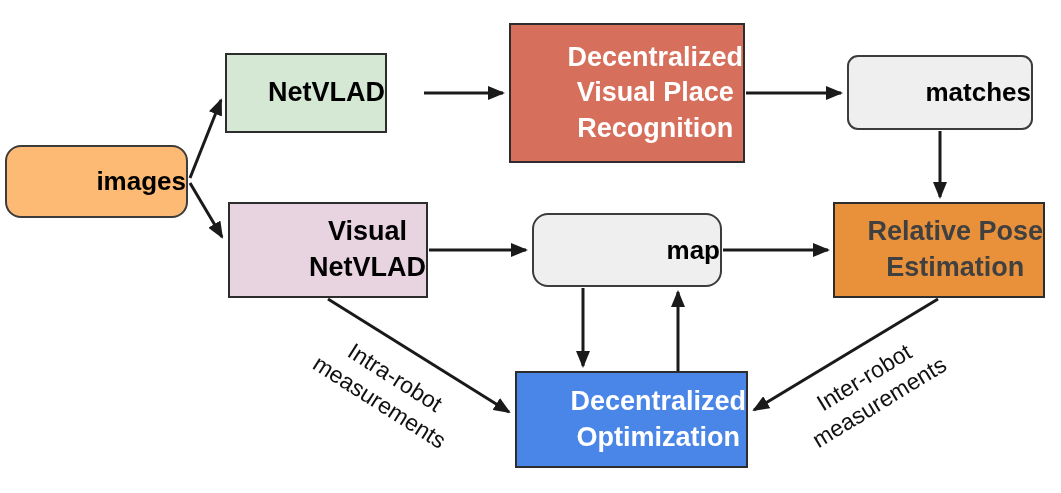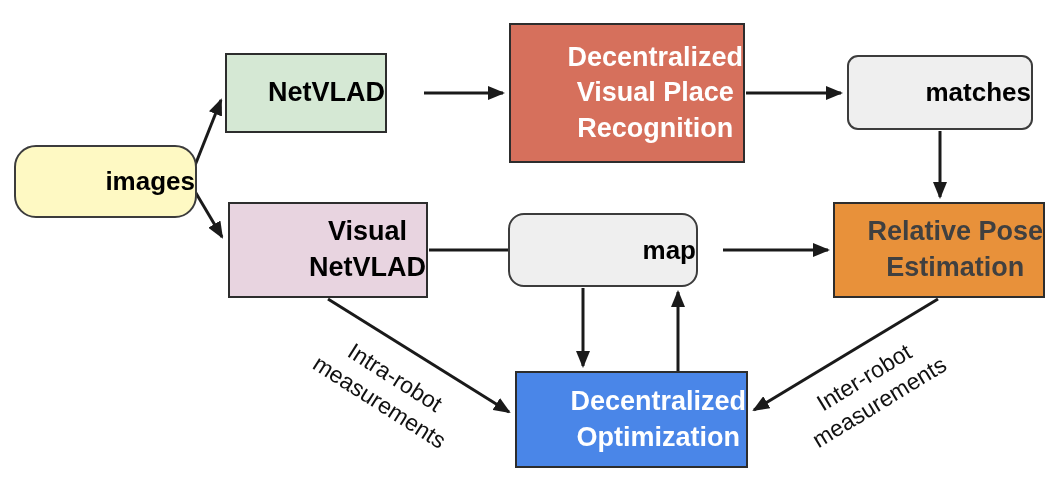--- a/index.html
+++ b/index.html
@@ -78,21 +78,21 @@
     <line x1="746" y1="93" x2="841" y2="93" marker-end="url(#ah)"></line>
     <line x1="940" y1="131" x2="940" y2="197" marker-end="url(#ah)"></line>
     <line x1="429" y1="250" x2="526" y2="250" marker-end="url(#ah)"></line>
     <line x1="723" y1="250" x2="828" y2="250" marker-end="url(#ah)"></line>
     <line x1="583" y1="288" x2="583" y2="366" marker-end="url(#ah)"></line>
     <line x1="678" y1="371" x2="678" y2="292" marker-end="url(#ah)"></line>
     <line x1="328" y1="299" x2="509" y2="412" marker-end="url(#ah)"></line>
     <line x1="938" y1="299" x2="754" y2="410" marker-end="url(#ah)"></line>
   </svg>
 
-  <div class="node rounded fs26" style="left: 14px; top: 145px; width: 183px; height: 73px; background-color: #fef9c3; color: rgb(0, 0, 0); border-radius: 22px;">
+  <div class="node rounded fs26" style="left: 5px; top: 145px; width: 183px; height: 73px; background-color: #fdba74; color: rgb(0, 0, 0);">
     <span class="label">images</span>
   </div>
 
   <div class="node fs27" style="left: 225px; top: 53px; width: 162px; height: 80px; background-color: rgb(213, 232, 212); color: rgb(0, 0, 0);">
     <span class="label">NetVLAD</span>
   </div>
 
   <div class="node fs27" style="left: 509px; top: 23px; width: 236px; height: 140px; background-color: rgb(214, 112, 92); color: rgb(255, 255, 255);">
     <span class="label">Decentralized
 Visual Place
@@ -101,21 +101,21 @@
 
   <div class="node rounded fs26" style="left: 847px; top: 55px; width: 186px; height: 75px; background-color: rgb(239, 239, 239); color: rgb(0, 0, 0); border-radius: 11px;">
     <span class="label">matches</span>
   </div>
 
   <div class="node fs27" style="left: 228px; top: 202px; width: 200px; height: 96px; background-color: rgb(232, 212, 224); color: rgb(0, 0, 0);">
     <span class="label">Visual
 NetVLAD</span>
   </div>
 
-  <div class="node rounded fs26" style="left: 508px; top: 213px; width: 190px; height: 74px; background-color: rgb(239, 239, 239); color: rgb(0, 0, 0);">
+  <div class="node rounded fs26" style="left: 532px; top: 213px; width: 190px; height: 74px; background-color: rgb(239, 239, 239); color: rgb(0, 0, 0);">
     <span class="label">map</span>
   </div>
 
   <div class="node fs27" style="left: 833px; top: 202px; width: 212px; height: 96px; background-color: rgb(232, 145, 58); color: #404040;">
     <span class="label">Relative Pose
 Estimation</span>
   </div>
 
   <div class="node fs27" style="left: 515px; top: 371px; width: 233px; height: 97px; background-color: rgb(74, 134, 232); color: rgb(255, 255, 255);">
     <span class="label">Decentralized

